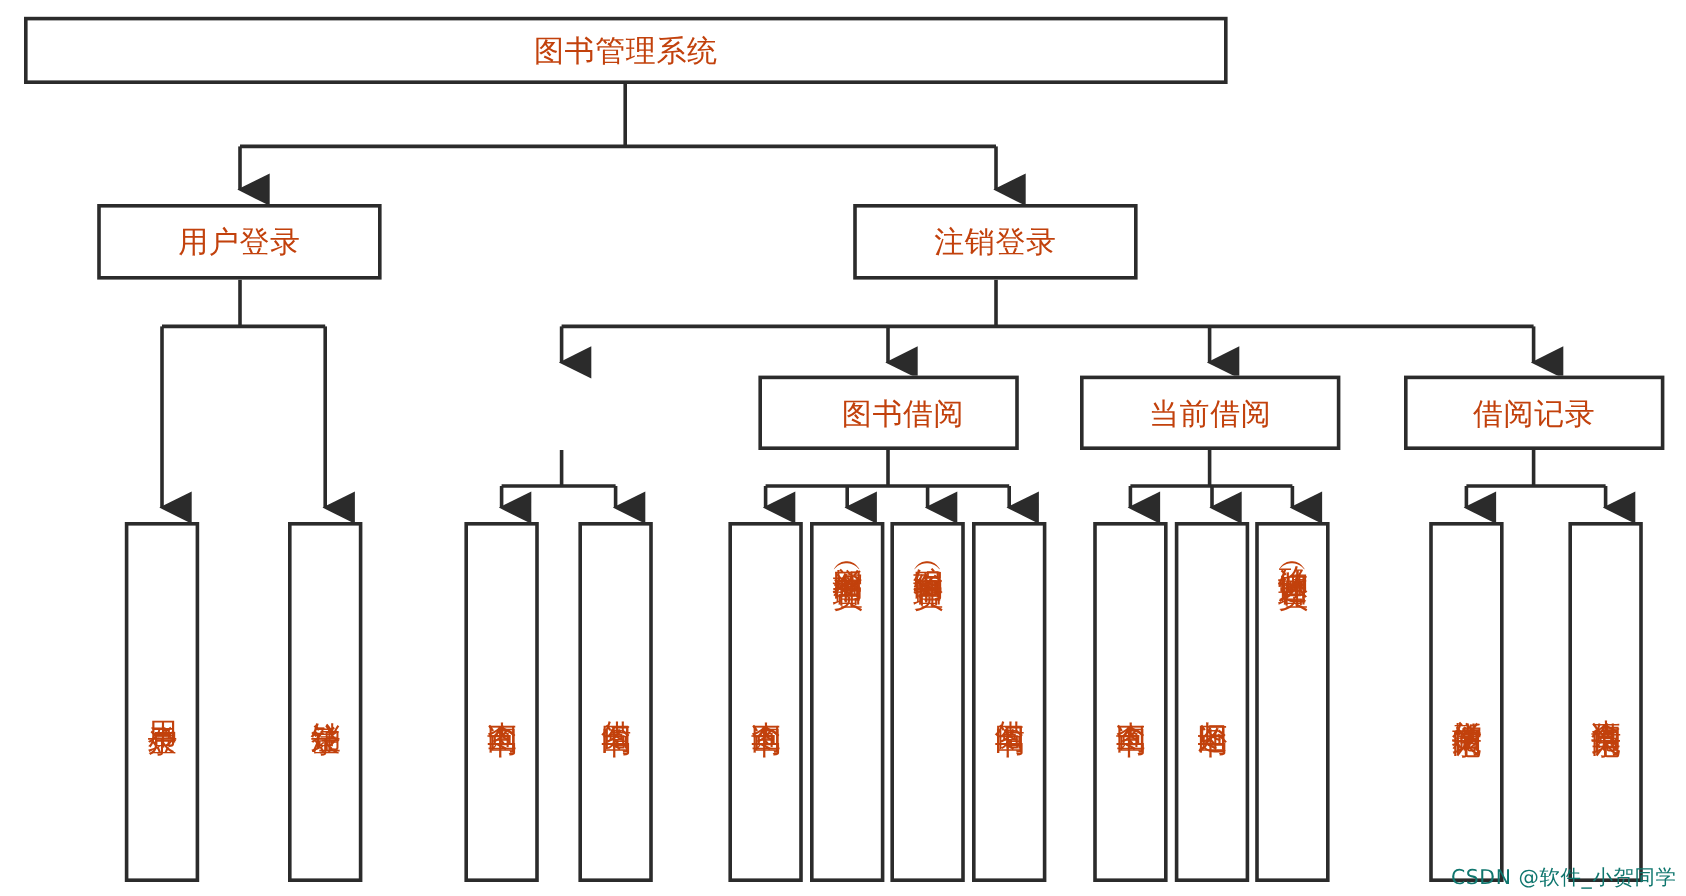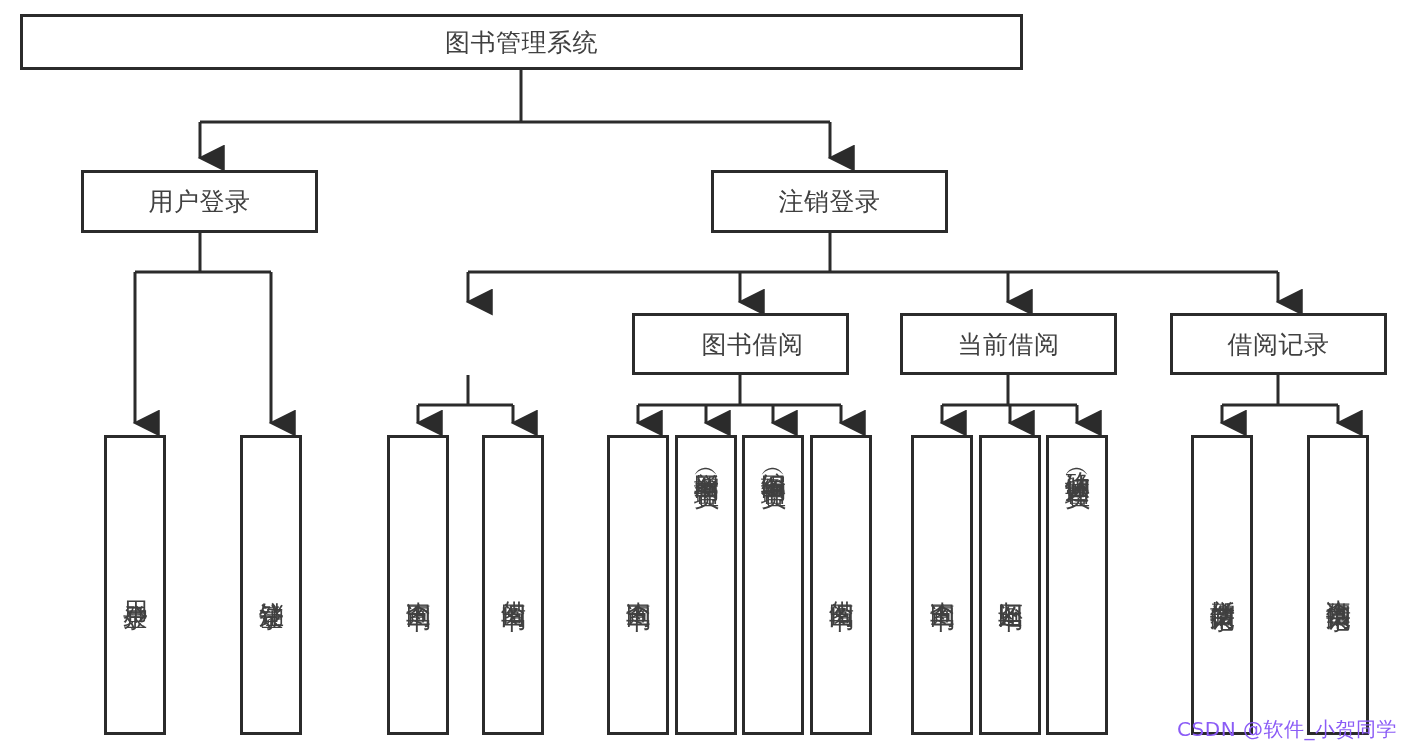--- a/index.html
+++ b/index.html
@@ -27,21 +27,21 @@
     pointer-events: none;
   }
   .node {
     position: absolute;
     box-sizing: border-box;
     background: #ffffff;
     border: 3px solid #2b2b2b;
     display: flex;
     align-items: center;
     justify-content: center;
-    color: #404040;
+    color: #c2410c;
   }
   .node .label {
     text-align: center;
     line-height: 1.08;
     letter-spacing: 0.5px;
   }
   .node.horizontal .label {
     writing-mode: horizontal-tb;
     font-size: 25px;
   }
@@ -59,22 +59,22 @@
     white-space: nowrap;
   }
   .node.vertical.centered {
     align-items: center;
     padding-top: 0;
   }
   #watermark {
     position: absolute;
     right: 8px;
     bottom: 4px;
-    font-size: 20px;
-    color: #8b5cf6;
+    font-size: 17px;
+    color: #0f766e;
     letter-spacing: 0.5px;
     white-space: nowrap;
   }
 </style>
 </head>
 <body>
 
 <div id="diagram-root">
 
   <svg id="edges-layer" width="1405" height="747" viewBox="0 0 1405 747" xmlns="http://www.w3.org/2000/svg">

